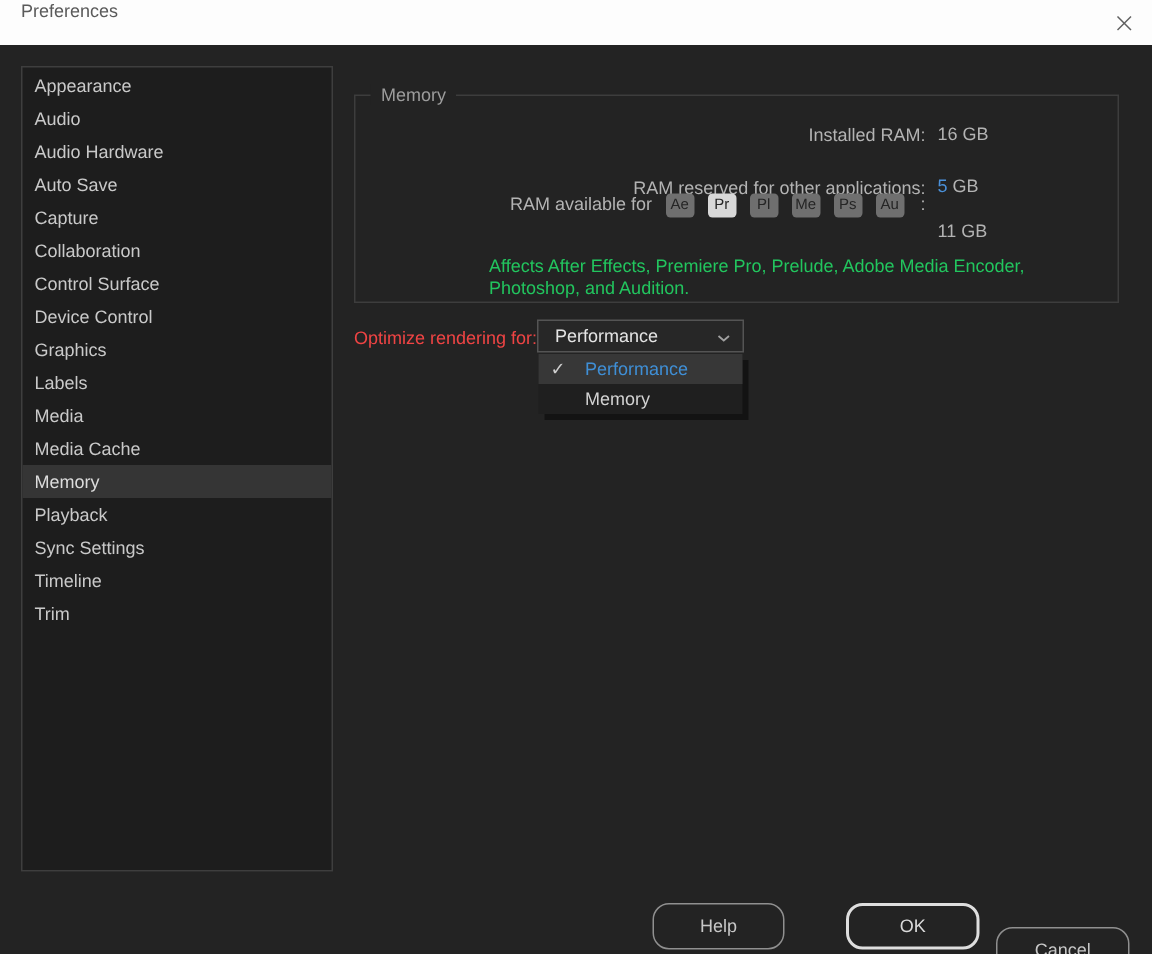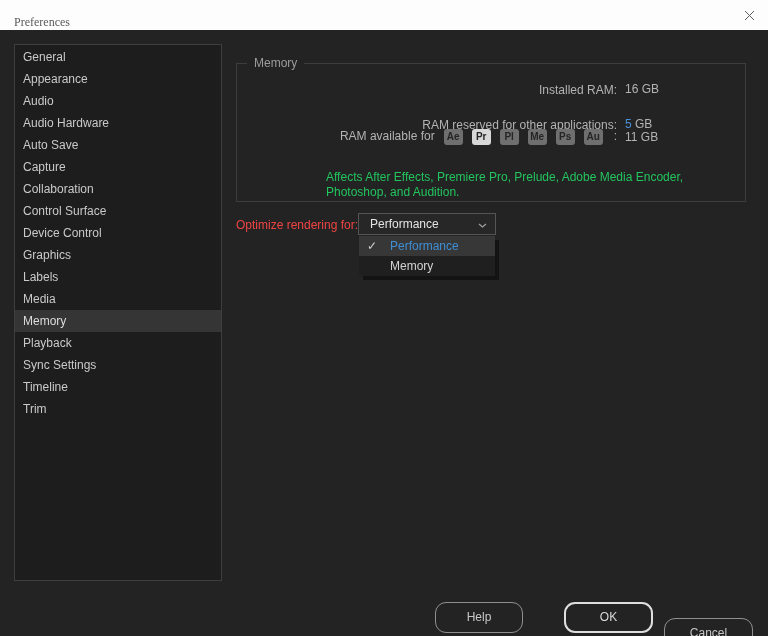--- a/index.html
+++ b/index.html
@@ -7,21 +7,21 @@
   body {
     position:relative;
     background:#232323;
     font-family:"Liberation Sans", sans-serif;
     overflow:hidden;
     -webkit-font-smoothing:antialiased;
   }
   
   .titlebar {
     position:absolute; left:0; top:0; width:768px; height:30px;
-    background:#fdfdfd; display:flex; align-items:flex-end;font-family:Liberation Serif, serif;
+    background:#fdfdfd; display:flex; align-items:flex-start;
   }
   .titlebar-text { margin-left:14px; font-size:12px; color:#5a5a5a; }
   .close-btn {
     position:absolute; right:2px; top:0; width:34px; height:30px;
     display:flex; align-items:center; justify-content:center; cursor:default;
   }
   
   .sidebar {
     position:absolute; left:14px; top:44px; width:208px; height:537px;
     background:#1d1d1d; border:1px solid #3e3e3e; padding-top:1px;
@@ -40,26 +40,26 @@
     position:absolute; left:10px; top:-8px; padding:0 7px;
     background:#232323; font-size:12px; color:#9c9c9c;
   }
   .mem-row { position:absolute; left:0; width:100%; font-size:12px; color:#b3b3b3; }
   .mem-row .lbl { display:inline-block; width:380px; text-align:right; vertical-align:middle; }
   .mem-row .val { position:absolute; left:388px; top:0; white-space:nowrap; }
   .row-installed { top:18px; }
   .row-reserved  { top:53px; }
   .row-available { top:64px; }
   .row-available .lbl { line-height:17px; }
-  .row-available .val { top:2px; }
+  .row-available .val { top:19px; }
   .blue-num { color:#4a90d9; }
   .badge {
     display:inline-block; width:19px; height:16px; line-height:16px;
     margin-left:9px; border-radius:3px; background:#6f6f6f;
-    color:#252525; font-size:10px; font-weight:bold; text-align:center;
+    color:#252525; font-size:10px; font-weight:normal; text-align:center;
     vertical-align:middle;
   }
   .badge.active { background:#d8d8d8; }
   .avail-colon { margin-left:11px; }
   .note {
     position:absolute; left:89px; top:106px; font-size:12px;
     color:#22c55e; line-height:15px; white-space:nowrap;
   }
   
   .opt-label {
@@ -103,32 +103,32 @@
   <span class="titlebar-text">Preferences</span>
   <div class="close-btn">
     <svg width="11" height="11" viewBox="0 0 11 11">
       <line x1="1" y1="1" x2="10" y2="10" stroke="#5f5f5f" stroke-width="1"></line>
       <line x1="10" y1="1" x2="1" y2="10" stroke="#5f5f5f" stroke-width="1"></line>
     </svg>
   </div>
 </div>
 
 <div class="sidebar">
-  <div class="side-item">General</div>
   <div class="side-item">Appearance</div>
   <div class="side-item">Audio</div>
   <div class="side-item">Audio Hardware</div>
   <div class="side-item">Auto Save</div>
   <div class="side-item">Capture</div>
   <div class="side-item">Collaboration</div>
   <div class="side-item">Control Surface</div>
   <div class="side-item">Device Control</div>
   <div class="side-item">Graphics</div>
   <div class="side-item">Labels</div>
   <div class="side-item">Media</div>
+  <div class="side-item">Media Cache</div>
   <div class="side-item selected">Memory</div>
   <div class="side-item">Playback</div>
   <div class="side-item">Sync Settings</div>
   <div class="side-item">Timeline</div>
   <div class="side-item">Trim</div>
 </div>
 
 <div class="fieldset">
   <span class="fieldset-label">Memory</span>
 

